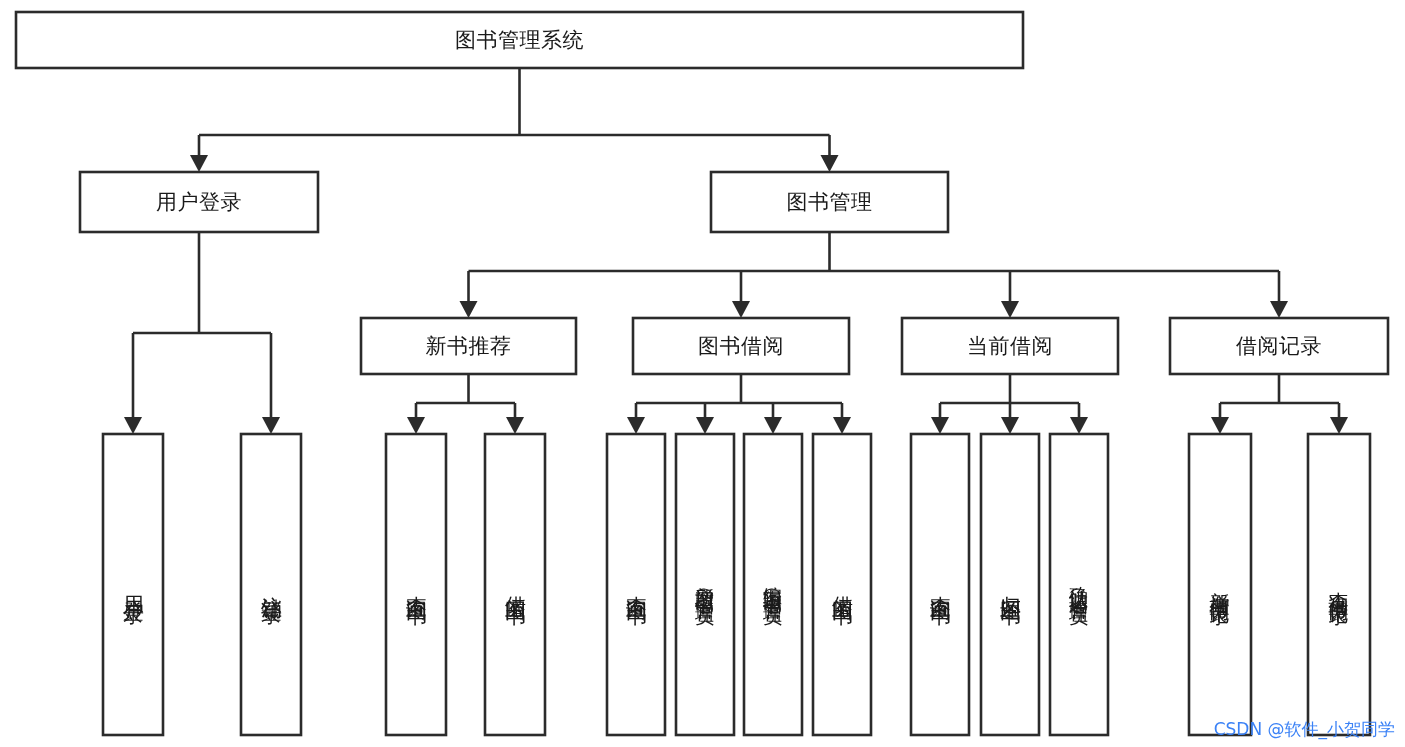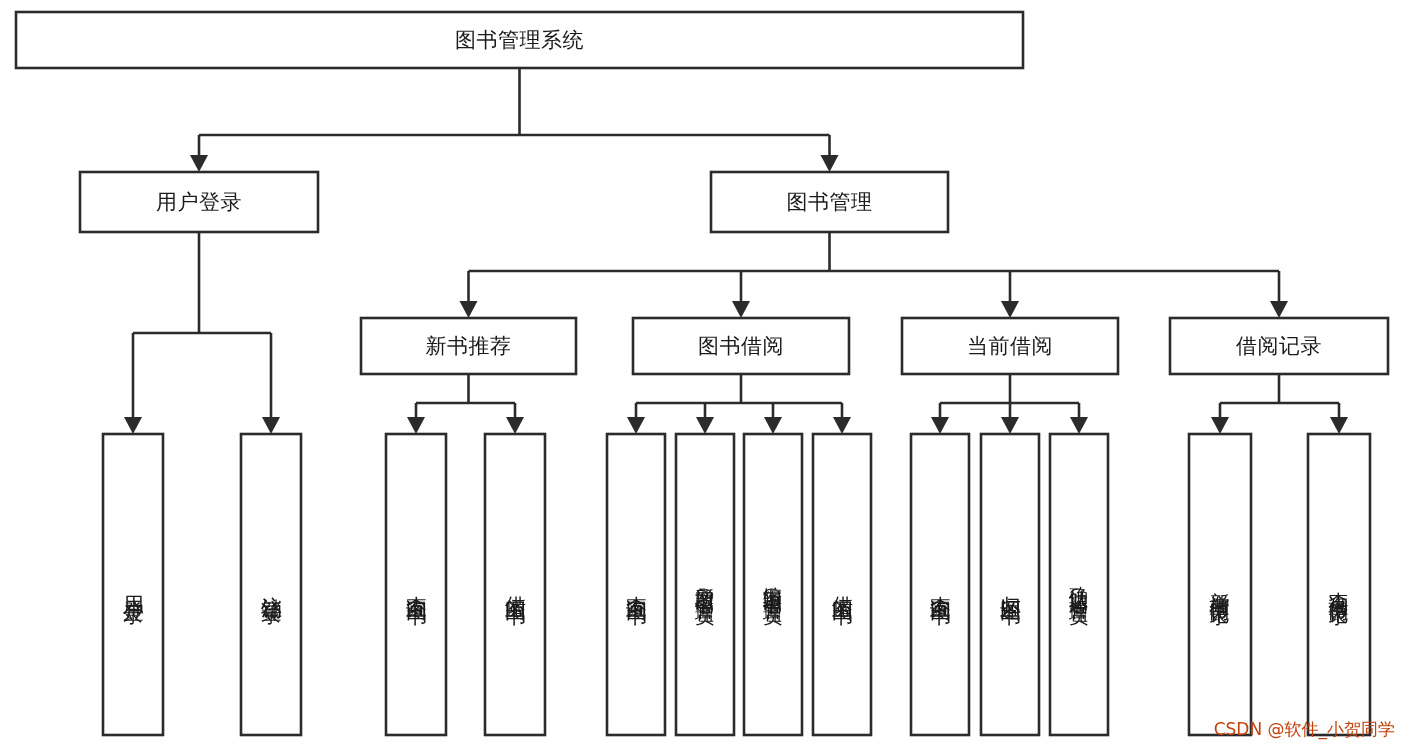--- a/index.html
+++ b/index.html
@@ -24,21 +24,21 @@
     text-orientation:upright;
     font-family:"DejaVu Sans","Liberation Sans",sans-serif;
     font-size:20px;line-height:1;color:#1a1a1a;
     letter-spacing:3px;
     display:flex;align-items:center;justify-content:center;
     white-space:nowrap;pointer-events:none;
   }
   #watermark{
     position:absolute;right:10px;bottom:6px;
     font-family:"DejaVu Sans","Liberation Sans",sans-serif;
-    font-size:17px;color:#c2410c;white-space:nowrap;
+    font-size:17px;color:#3b82f6;white-space:nowrap;
   }
 </style>
 </head>
 <body>
 
 <div id="stage">
 
   <svg id="diagram" viewBox="0 0 1405 747">
     <defs></defs>
     <g id="links-layer">

